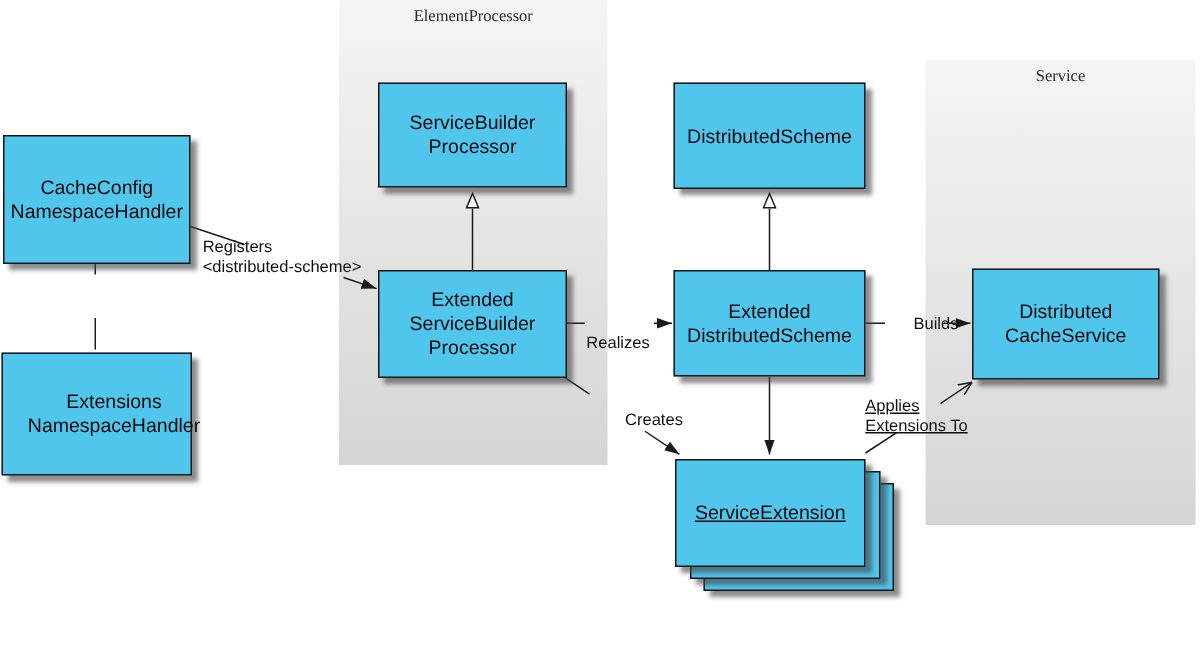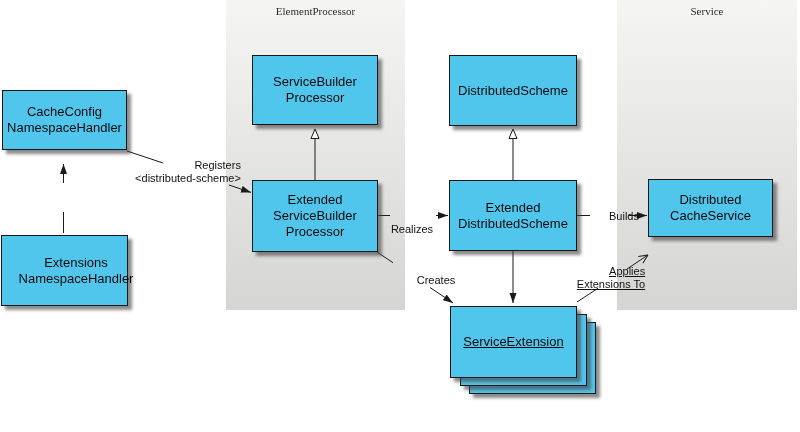--- a/index.html
+++ b/index.html
@@ -15,32 +15,32 @@
 
   .node{position:absolute;z-index:3;box-sizing:border-box;
         background:var(--node-fill,#51c6ed);
         border:1.5px solid var(--node-border,#161616);
         box-shadow:4px 4px 3px var(--shadow,rgba(70,70,70,0.6));
         display:flex;flex-direction:column;align-items:center;justify-content:center;
         font-size:13px;line-height:16px;color:#0a0a0a;text-align:center;}
   .node.ghost{z-index:2;}
 
   .edge-label{position:absolute;z-index:4;font-size:11px;line-height:12.5px;color:#111;
-              text-align:right;white-space:nowrap;transform:translateX(-50%);}
+              text-align:left;white-space:nowrap;transform:translateX(-50%);}
   .edge-label span{display:block;}
 </style>
 </head>
 <body>
 
 <div class="canvas">
 
   <div class="column" style="left:226px;width:179px;">
     <div class="column-title">ElementProcessor</div>
   </div>
-  <div class="column" style="left:617px;width:180px;">
+  <div class="column" style="left:617px;width:180px;margin-top:40px;">
     <div class="column-title">Service</div>
   </div>
 
   <svg class="edges" width="800" height="432">
     <defs>
       <marker id="mFilled" markerUnits="userSpaceOnUse" markerWidth="12" markerHeight="10" refX="10" refY="4" orient="auto">
         <path d="M0,0.5 L10,4 L0,7.5 Z" style="fill:var(--line,#1a1a1a);"></path>
       </marker>
       <marker id="mHollow" markerUnits="userSpaceOnUse" markerWidth="13" markerHeight="12" refX="0" refY="5" orient="auto">
         <path d="M0.5,1 L10,5 L0.5,9 Z" style="fill:#ffffff;stroke:var(--line,#1a1a1a);stroke-width:1;"></path>
@@ -70,25 +70,25 @@
     <line x1="377" y1="252" x2="393" y2="262.7"></line>
     <line x1="430" y1="287.5" x2="453" y2="302.9" marker-end="url(#mFilled)"></line>
 
     <line x1="577" y1="302" x2="598" y2="288.2"></line>
     <line x1="627" y1="269" x2="648" y2="254.9" marker-end="url(#mOpen)"></line>
   </svg>
 
   <div class="node ghost" style="left:469px;top:322px;width:127px;height:72px;"></div>
   <div class="node ghost" style="left:460px;top:314px;width:127px;height:72px;"></div>
 
-  <div class="node" style="left:2px;top:90px;width:125px;height:60px;text-align:right;">
+  <div class="node" style="left:2px;top:90px;width:125px;height:86px;text-align:right;">
     <span>CacheConfig</span>
     <span>NamespaceHandler</span>
   </div>
-  <div class="node" style="left:1px;top:235px;width:127px;height:71px;padding-left:23px;">
+  <div class="node" style="left:1px;top:235px;width:127px;height:82px;padding-left:23px;">
     <span>Extensions</span>
     <span>NamespaceHandler</span>
   </div>
   <div class="node" style="left:252px;top:55px;width:126px;height:70px;">
     <span>ServiceBuilder</span>
     <span>Processor</span>
   </div>
   <div class="node" style="left:252px;top:180px;width:126px;height:72px;">
     <span>Extended</span>
     <span>ServiceBuilder</span>
@@ -97,21 +97,21 @@
   <div class="node" style="left:449px;top:55px;width:128px;height:71px;">
     <span>DistributedScheme</span>
   </div>
   <div class="node" style="left:449px;top:180px;width:128px;height:71px;">
     <span>Extended</span>
     <span>DistributedScheme</span>
   </div>
   <div class="node" style="left:450px;top:306px;width:127px;height:72px;text-decoration:underline;">
     <span>ServiceExtension</span>
   </div>
-  <div class="node" style="left:648px;top:179px;width:125px;height:58px;">
+  <div class="node" style="left:648px;top:179px;width:125px;height:74px;">
     <span>Distributed</span>
     <span>CacheService</span>
   </div>
 
   <div class="edge-label" style="left:188px;top:159px;">
     <span>Registers</span>
     <span>&lt;distributed-scheme&gt;</span>
   </div>
   <div class="edge-label" style="left:412px;top:223px;">
     <span>Realizes</span>

